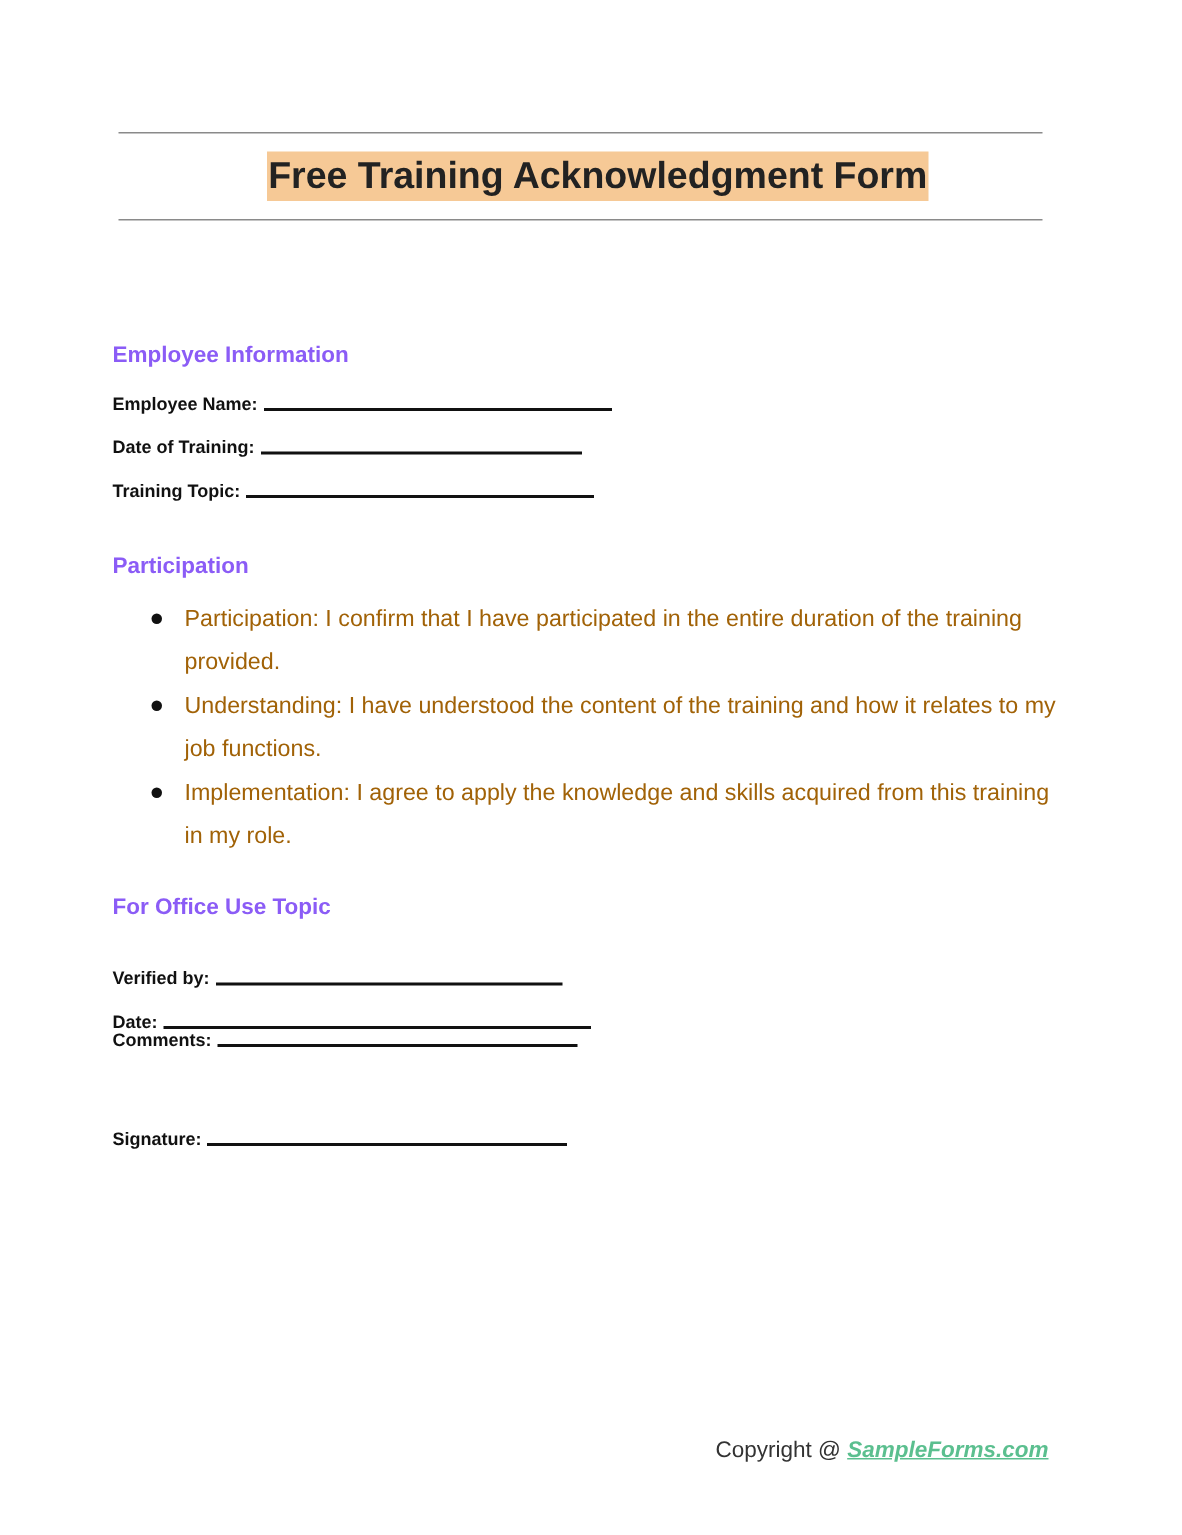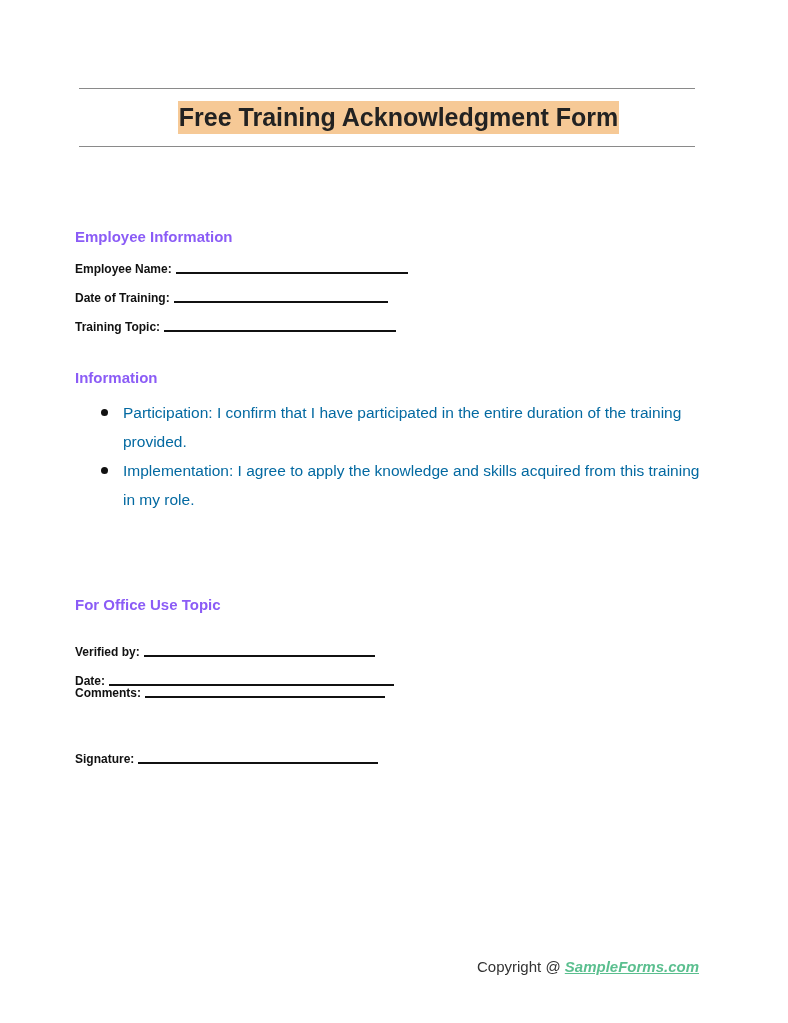--- a/index.html
+++ b/index.html
@@ -8,21 +8,21 @@
   .rule { position: absolute; left: 79px; width: 616px; height: 0; border-top: 1px solid #8a8a8a; }
   .rule.top { top: 88px; }
   .rule.bottom { top: 146px; }
   .title-wrap { position: absolute; top: 101px; left: 0; width: 774px; text-align: center; }
   .title { display: inline-block; background: #f6c996; font-weight: bold; font-size: 25px;
            color: #222; padding: 1px 1px 1px 1px; line-height: 31px; margin-left: 23px; }
   .section-heading { position: absolute; left: 75px; font-weight: bold; font-size: 15px; color: #8b5cf6; }
   .field { position: absolute; left: 75px; font-weight: bold; font-size: 12px; color: #111; white-space: nowrap; }
   .field .line { display: inline-block; height: 2px; background: #111; vertical-align: baseline; margin-left: 4px; position: relative; top: 1px; }
   .bullets { position: absolute; left: 97px; top: 398px; width: 610px; margin: 0; padding: 0; list-style: none; }
-  .bullets li { position: relative; padding-left: 26px; font-size: 15.5px; line-height: 29px; color: #0369a1; }
+  .bullets li { position: relative; padding-left: 26px; font-size: 15.5px; line-height: 29px; color: #a16207; }
   .bullets li .dot { position: absolute; left: 4px; top: 11px; width: 7px; height: 7px; border-radius: 50%; background: #111; }
   .footer { position: absolute; top: 958px; right: 89px; font-size: 15px; color: #333; white-space: nowrap; }
   .footer .brand { color: #5bbf8f; font-weight: bold; text-decoration: underline; font-style: italic; }
 </style>
 </head>
 <body>
 
 <div class="rule top"></div>
 <div class="title-wrap">
   <span class="title">Free Training Acknowledgment Form</span>
@@ -34,24 +34,25 @@
 <div class="field" style="top:262px">
   <span>Employee Name:</span><span class="line" style="width:232px"></span>
 </div>
 <div class="field" style="top:291px">
   <span>Date of Training:</span><span class="line" style="width:214px"></span>
 </div>
 <div class="field" style="top:320px">
   <span>Training Topic:</span><span class="line" style="width:232px"></span>
 </div>
 
-<div class="section-heading" style="top:369px">Information</div>
+<div class="section-heading" style="top:369px">Participation</div>
 
 <ul class="bullets">
   <li><span class="dot"></span><span>Participation: I confirm that I have participated in the entire duration of the training provided.</span></li>
+  <li><span class="dot"></span><span>Understanding: I have understood the content of the training and how it relates to my job functions.</span></li>
   <li><span class="dot"></span><span>Implementation: I agree to apply the knowledge and skills acquired from this training in my role.</span></li>
 </ul>
 
 <div class="section-heading" style="top:596px">For Office Use Topic</div>
 
 <div class="field" style="top:645px">
   <span>Verified by:</span><span class="line" style="width:231px"></span>
 </div>
 <div class="field" style="top:674px">
   <span>Date:</span><span class="line" style="width:285px"></span>

